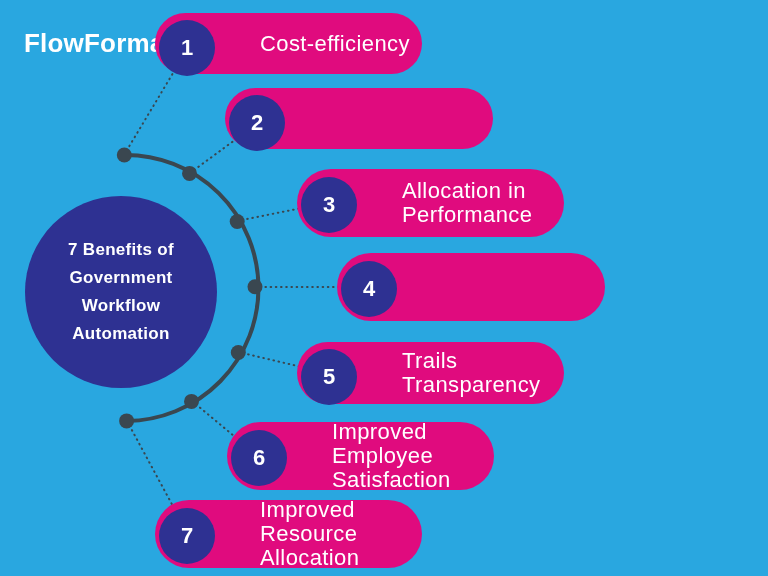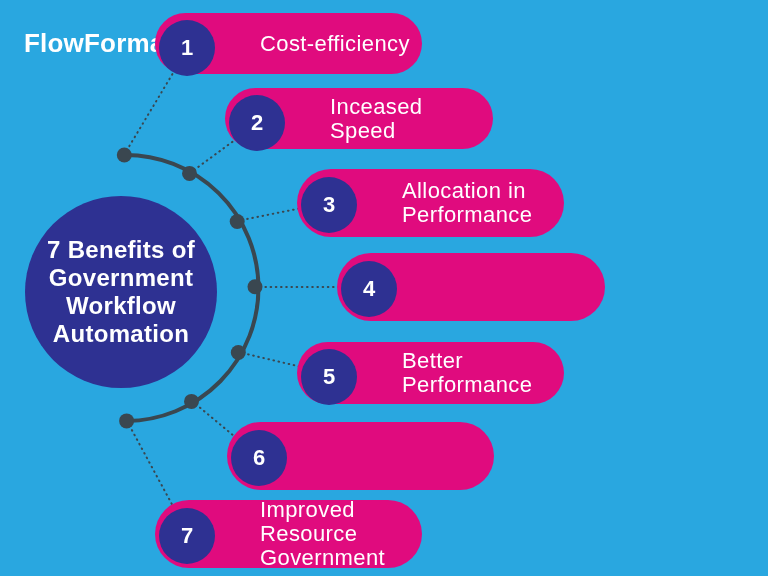--- a/index.html
+++ b/index.html
@@ -45,21 +45,21 @@
     height: 192px;
     border-radius: 50%;
     background: #2e3192;
     display: flex;
     align-items: center;
     justify-content: center;
     text-align: center;
   }
   .hub .hub-title {
     color: #ffffff;
-    font-size: 24px;
+    font-size: 17px;
     font-weight: bold;
     line-height: 28px;
     white-space: pre-line;
     letter-spacing: 0.3px;
   }
 
   .pill {
     position: absolute;
     background: #e00b7e;
     border-radius: 40px;
@@ -144,51 +144,52 @@
     <div class="num">
       <span>1</span>
     </div>
     <div class="label">Cost-efficiency</div>
   </div>
 
   <div class="pill p2">
     <div class="num">
       <span>2</span>
     </div>
-    <div class="label">Inceased Speed</div>
   </div>
 
   <div class="pill p3">
     <div class="num">
       <span>3</span>
     </div>
     <div class="label">Allocation in
 Performance</div>
   </div>
 
   <div class="pill p4">
     <div class="num">
       <span>4</span>
     </div>
   </div>
 
   <div class="pill p5">
     <div class="num">
       <span>5</span>
     </div>
-    <div class="label">Better Performance</div>
+    <div class="label">Trails Transparency</div>
   </div>
 
   <div class="pill p6">
     <div class="num">
       <span>6</span>
     </div>
+    <div class="label">Improved Employee
+Satisfaction</div>
   </div>
 
   <div class="pill p7">
     <div class="num">
       <span>7</span>
     </div>
     <div class="label">Improved Resource
-Government</div>
+Allocation</div>
   </div>
 
 </div>
 
 </body></html>

